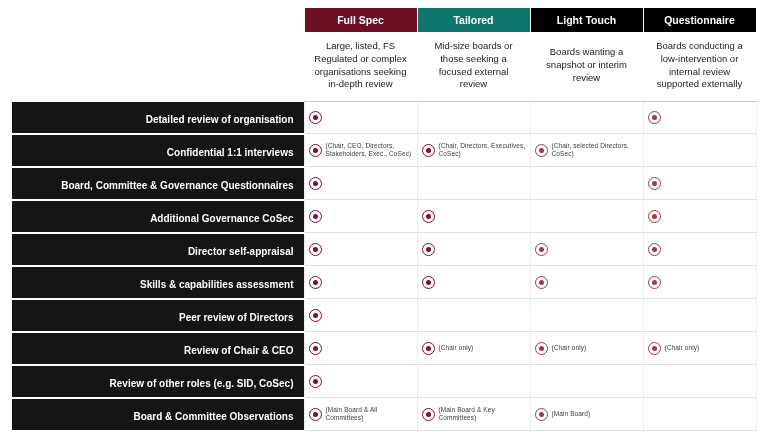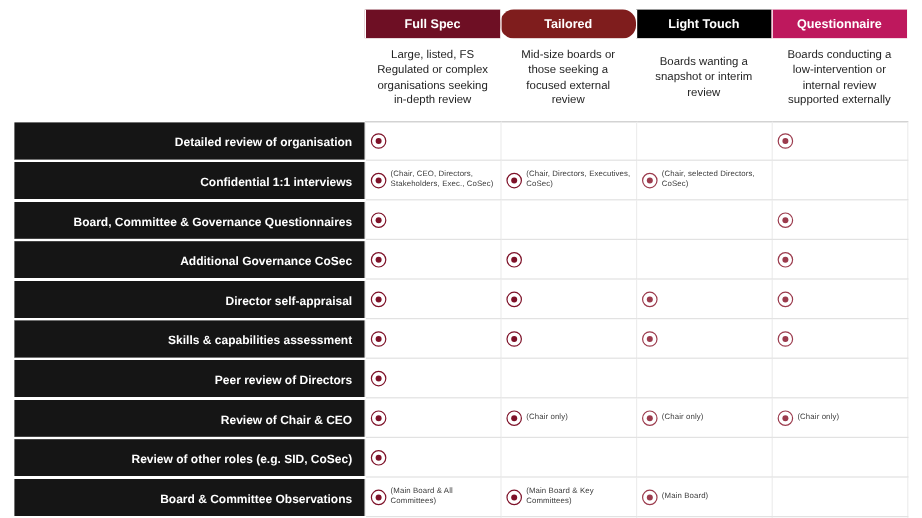--- a/index.html
+++ b/index.html
@@ -129,23 +129,23 @@
       <col class="c-label">
       <col class="c-col">
         <col class="c-col">
         <col class="c-col">
         <col class="c-col">
     </colgroup>
     <thead>
       <tr>
         <th class="corner"></th>
       <th class="col-head" style="background: rgb(110, 15, 36);">Full Spec</th>
-          <th class="col-head" style="background: #7f1d1d; border-radius: 11px;">Tailored</th>
+          <th class="col-head" style="background: #0f766e;">Tailored</th>
           <th class="col-head" style="background: #000000;">Light Touch</th>
-          <th class="col-head" style="background: #be185d;">Questionnaire</th>
+          <th class="col-head" style="background: #000000;">Questionnaire</th>
         </tr>
       <tr>
         <td class="corner-desc"></td>
       <td class="col-desc">Large, listed, FS Regulated or complex organisations seeking in-depth review</td>
           <td class="col-desc">Mid-size boards or those seeking a focused external review</td>
           <td class="col-desc">Boards wanting a snapshot or interim review</td>
           <td class="col-desc">Boards conducting a low-intervention or internal review supported externally</td>
         </tr>
     </thead>
     <tbody>

